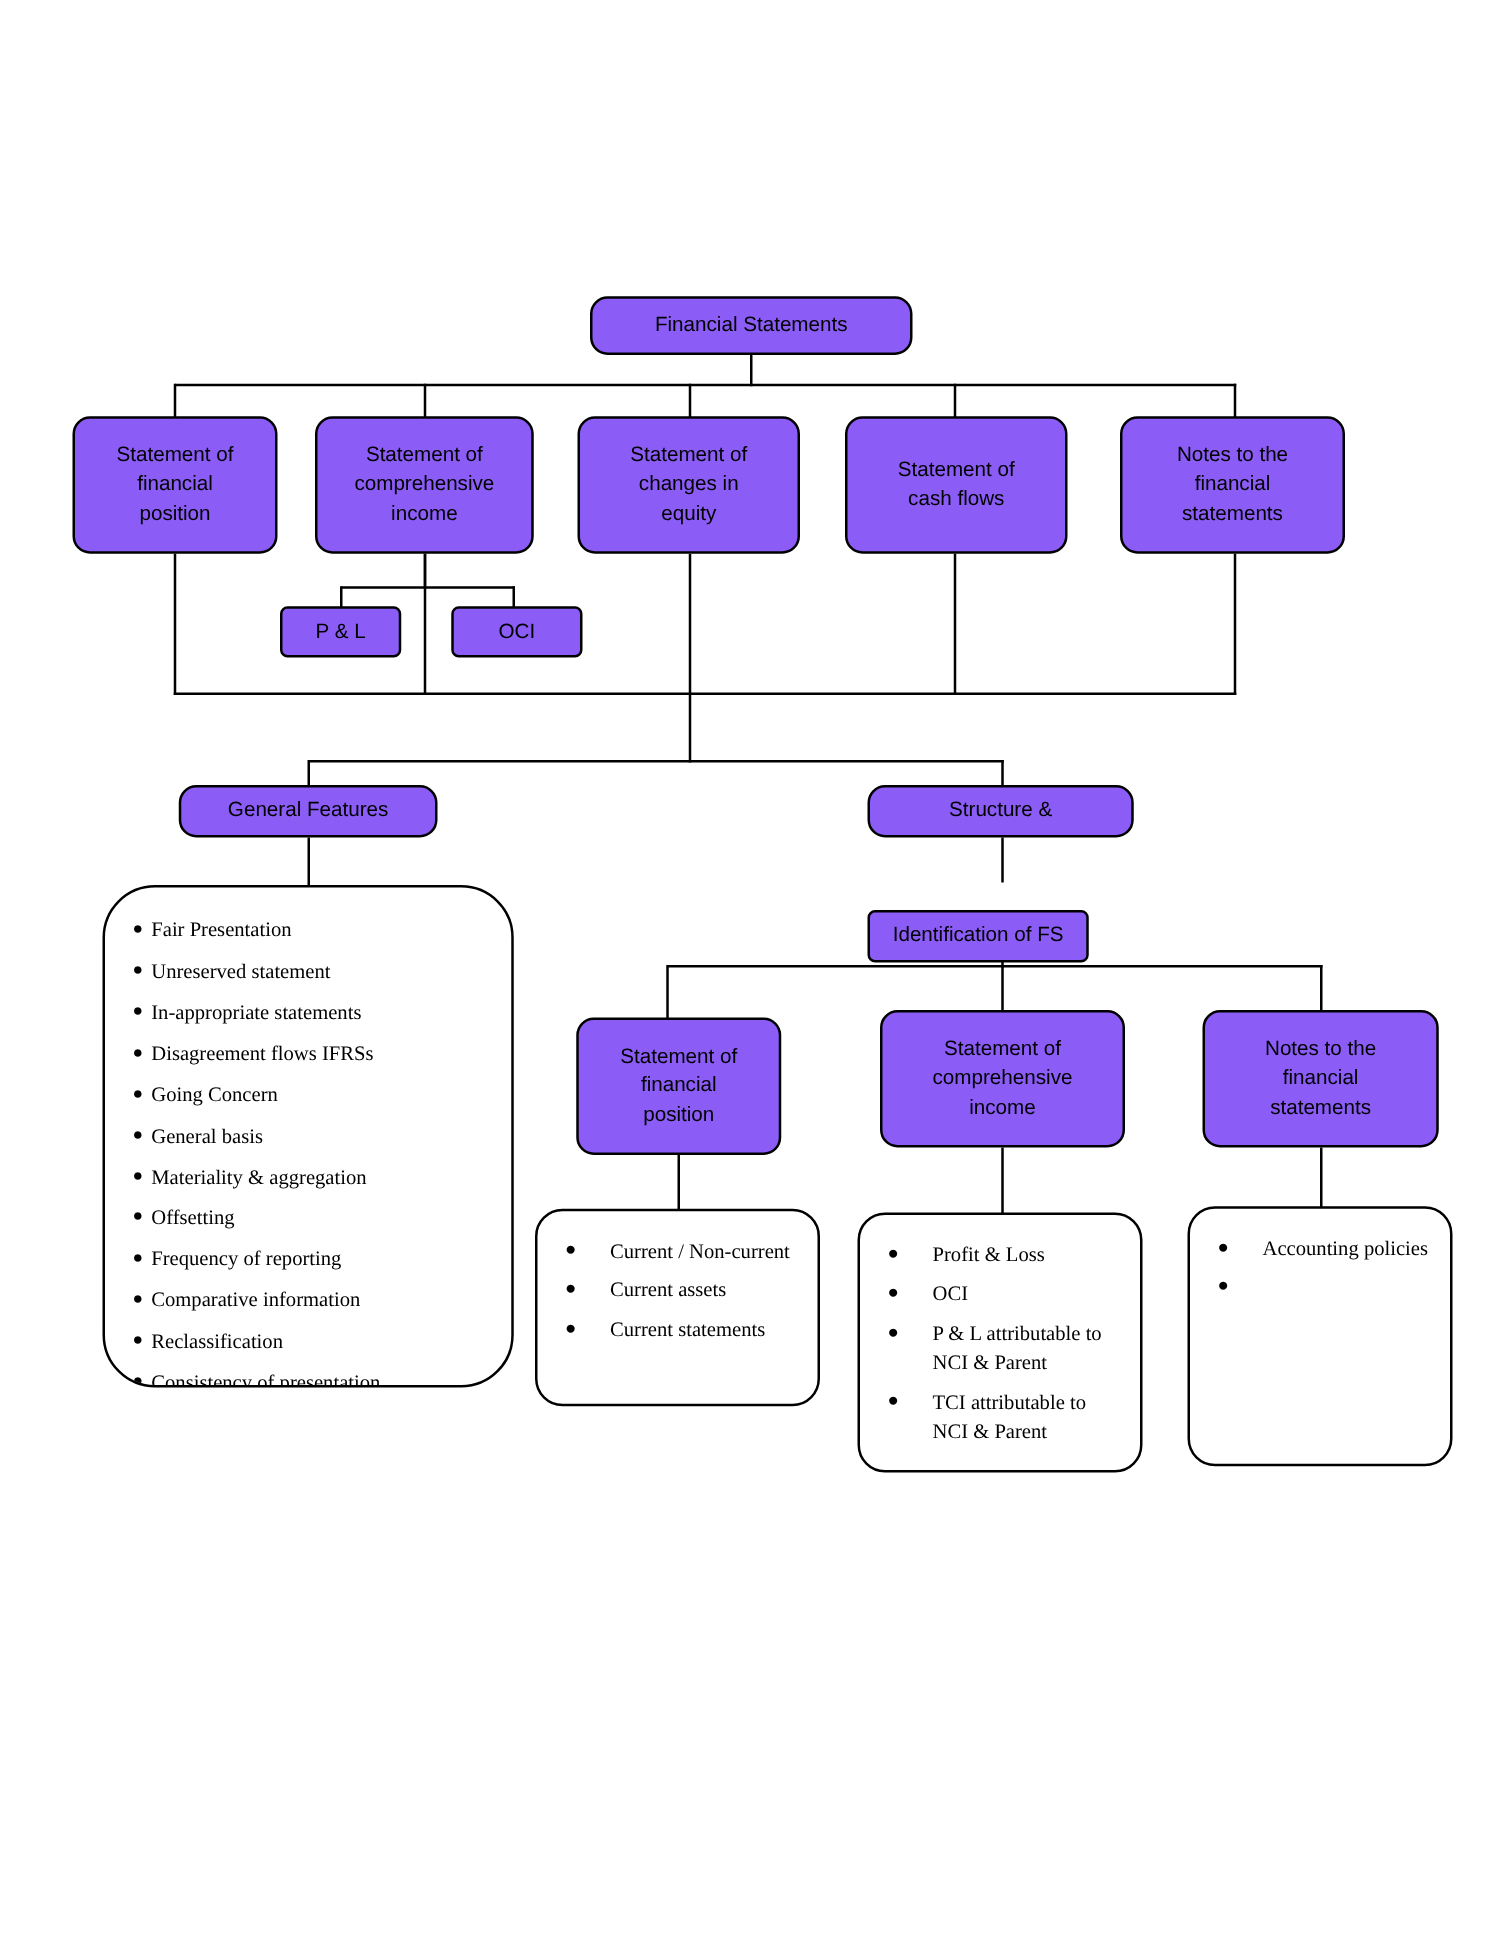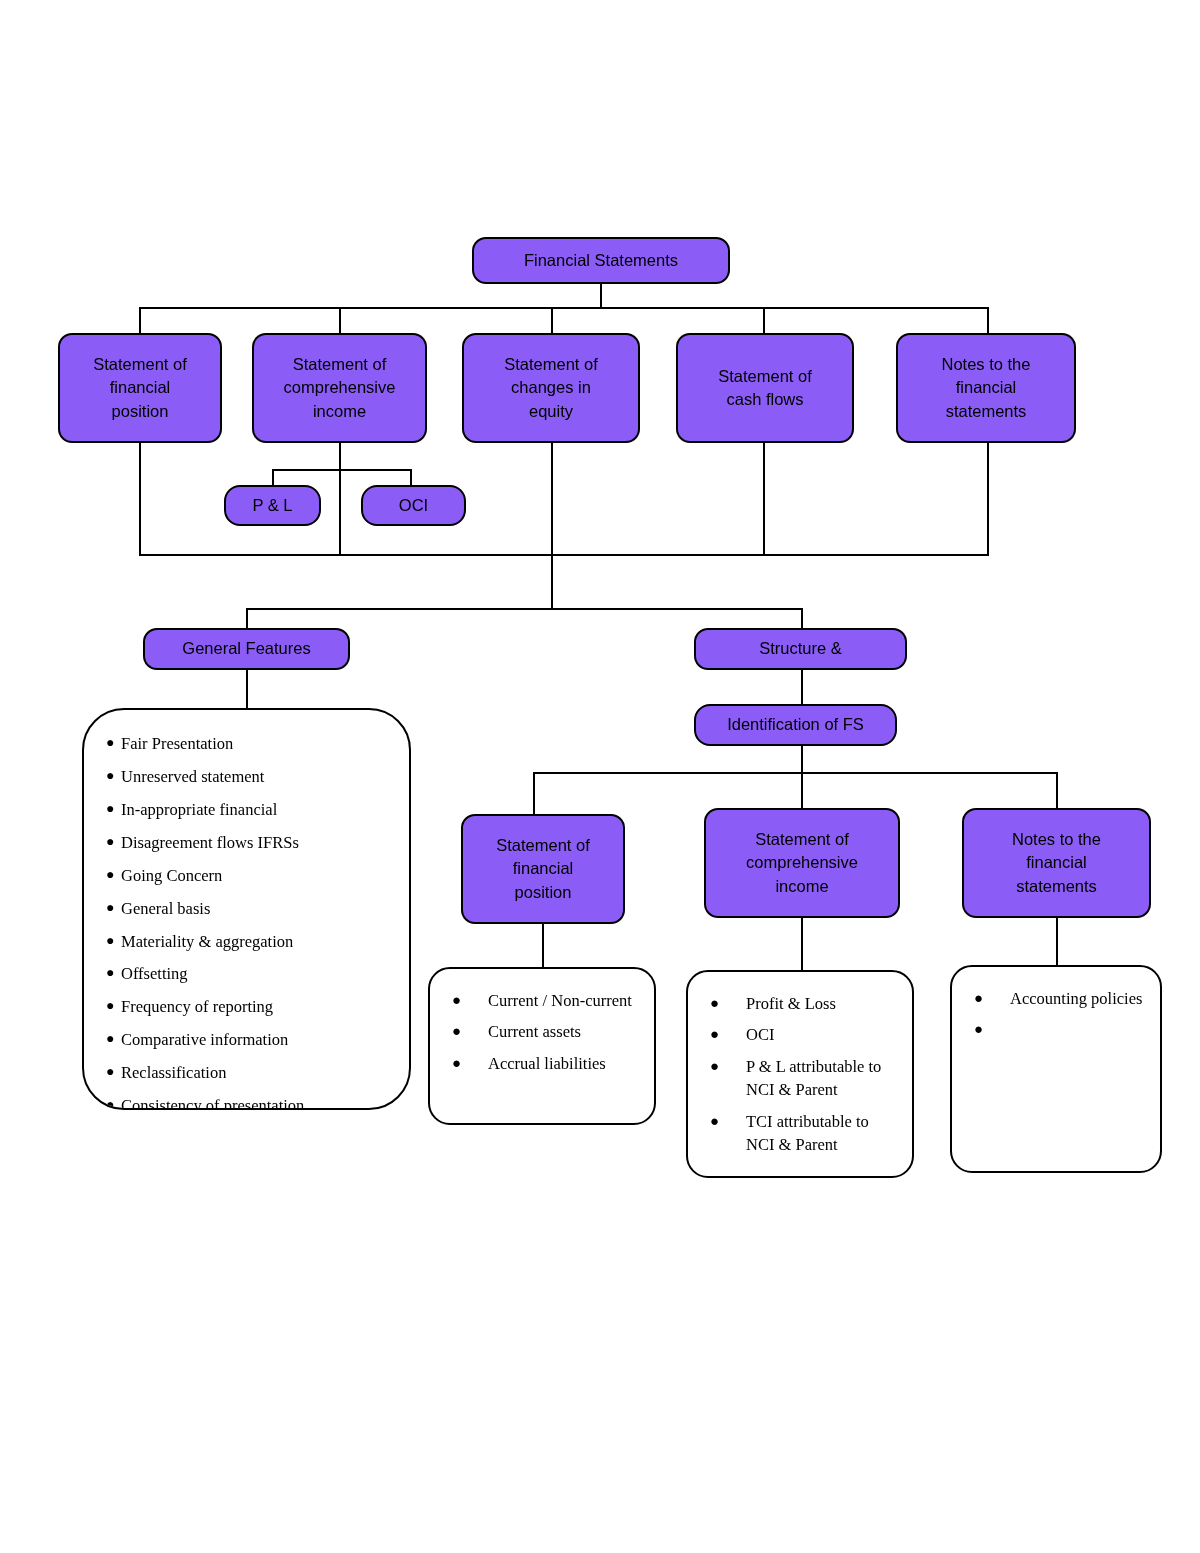--- a/index.html
+++ b/index.html
@@ -27,21 +27,21 @@
   
   .node{
     position:absolute;box-sizing:border-box;
     border:2.6px solid #000;background:#8b5cf6;
     display:flex;align-items:center;justify-content:center;
     text-align:center;line-height:1.42;
     font-size:16.5px;
     z-index:3;
   }
   .node.r14{border-radius:14px;}
-  .node.r10{border-radius:16px;}
+  .node.r10{border-radius:6px;}
   .node .lbl{padding:0 6px;white-space:pre-line;}
 
   
   .listbox{
     position:absolute;box-sizing:border-box;
     border:2.8px solid #000;background:#fff;
     z-index:3;overflow:hidden;
   }
   .listbox ul{
     list-style:none;margin:0;padding:0;
@@ -145,21 +145,21 @@
     <div class="lbl">Structure &amp;</div>
   </div>
   <div class="node r14" style="left:143px;top:628px;width:207px;height:42px;">
     <div class="lbl">General Features</div>
   </div>
 
   <div class="ln v" style="left:246px;top:670px;height:40px;"></div>
 
   <div class="ln v" style="left:801px;top:670px;height:36px;"></div>
 
-  <div class="node r10" style="left:694px;top:704px;width:203px;height:42px;">
+  <div class="node r10" style="left:694px;top:728px;width:177px;height:42px;">
     <div class="lbl">Identification of FS</div>
   </div>
 
   <div class="ln v" style="left:801px;top:746px;height:28px;"></div>
   <div class="ln h" style="left:534px;top:772px;width:524px;"></div>
   <div class="ln v" style="left:533px;top:772px;height:44px;"></div>
   <div class="ln v" style="left:801px;top:772px;height:38px;"></div>
   <div class="ln v" style="left:1056px;top:772px;height:38px;"></div>
 
   <div class="listbox r40" id="general-features-list" style="left:82px;top:708px;width:329px;height:402px;border-radius:42px;">
@@ -167,21 +167,21 @@
         <li>
           <span class="bdot">●</span>
           <span class="btxt">Fair Presentation</span>
         </li>
         <li>
           <span class="bdot">●</span>
           <span class="btxt">Unreserved statement</span>
         </li>
         <li>
           <span class="bdot">●</span>
-          <span class="btxt">In-appropriate financial</span>
+          <span class="btxt">In-appropriate statements</span>
         </li>
         <li>
           <span class="bdot">●</span>
           <span class="btxt">Disagreement flows IFRSs</span>
         </li>
         <li>
           <span class="bdot">●</span>
           <span class="btxt">Going Concern</span>
         </li>
         <li>
@@ -240,21 +240,21 @@
         <li>
           <span class="bdot">●</span>
           <span class="btxt">Current / Non-current</span>
         </li>
         <li>
           <span class="bdot">●</span>
           <span class="btxt">Current assets</span>
         </li>
         <li>
           <span class="bdot">●</span>
-          <span class="btxt">Accrual liabilities</span>
+          <span class="btxt">Current statements</span>
         </li>
       </ul>
   </div>
 
   <div class="listbox spaced r20" id="soci-details-list" style="left:686px;top:970px;width:228px;height:208px;border-radius:22px;">
     <ul>
         <li>
           <span class="bdot">●</span>
           <span class="btxt">Profit &amp; Loss</span>
         </li>

